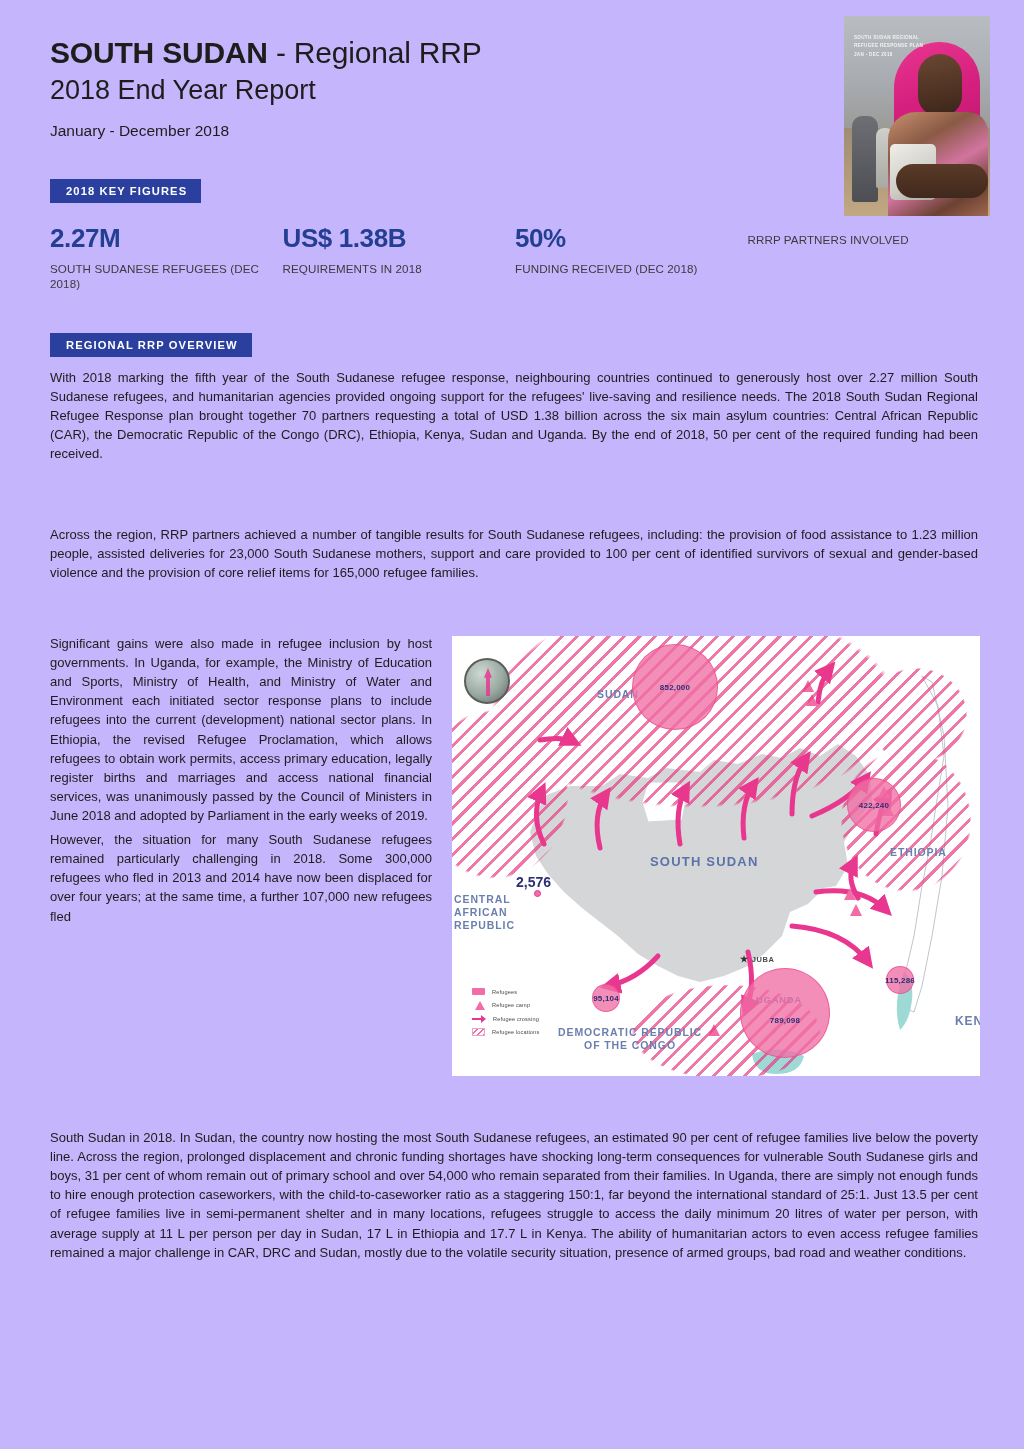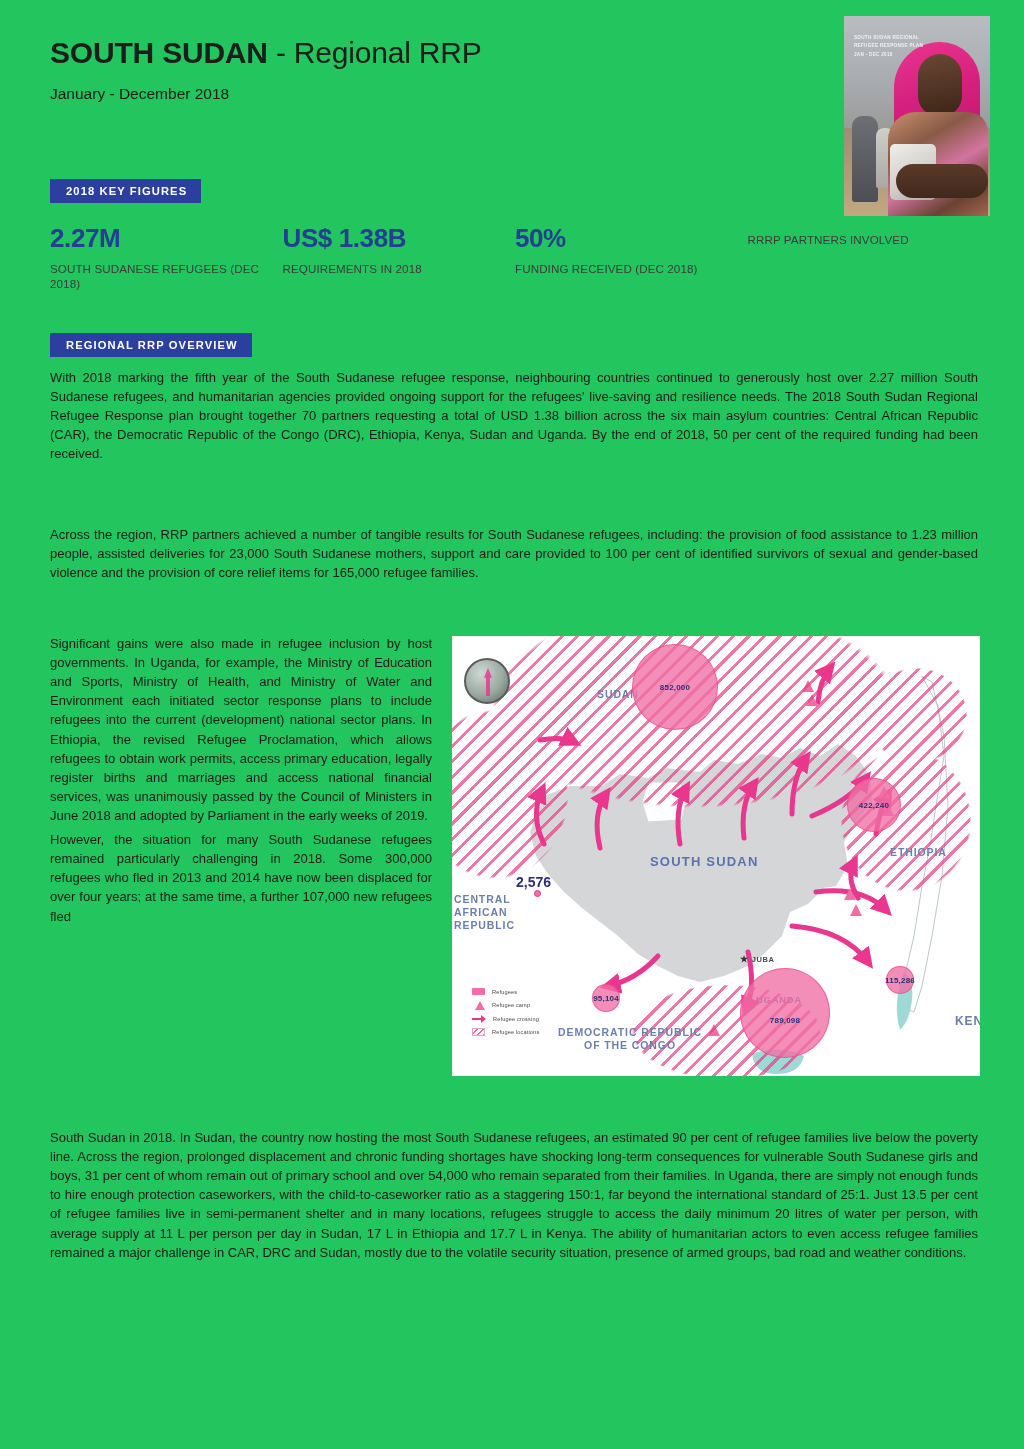--- a/index.html
+++ b/index.html
@@ -8,21 +8,21 @@
     height: 1449px;
     background: #ffffff;
     font-family: "Liberation Sans", sans-serif;
     color: #1d1d1b;
     overflow: hidden;
   }
   .page {
     position: relative;
     width: 1024px;
     height: 1449px;
-    background: #22c55e;
+    background: #c4b5fd;
     padding: 0;
   }
 
   
   .header {
     position: absolute;
     left: 50px;
     top: 36px;
     width: 770px;
   }
@@ -309,20 +309,21 @@
     background-image: repeating-linear-gradient(-45deg,#f06ea5 0 1.2px, transparent 1.2px 4px);
   }
 </style>
 </head>
 <body>
 
 <div class="page">
 
   <div class="header">
     <div class="title-line1"><span>SOUTH SUDAN</span><span class="light"> - Regional RRP</span></div>
+    <div class="title-line2">2018 End Year Report</div>
     <div class="subtitle">January - December 2018</div>
   </div>
 
   <div class="photo">
     <div class="sky"></div>
     <div class="ground"></div>
     <div class="bg-figure"></div>
     <div class="bg-figure2"></div>
     <div class="scarf"></div>
     <div class="face"></div>

